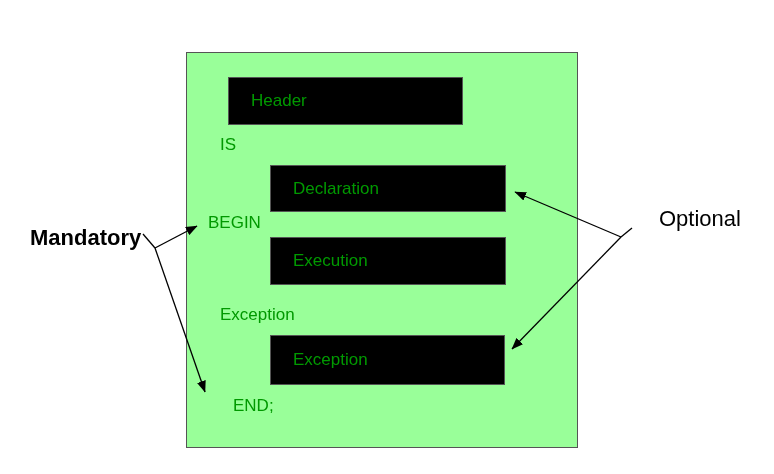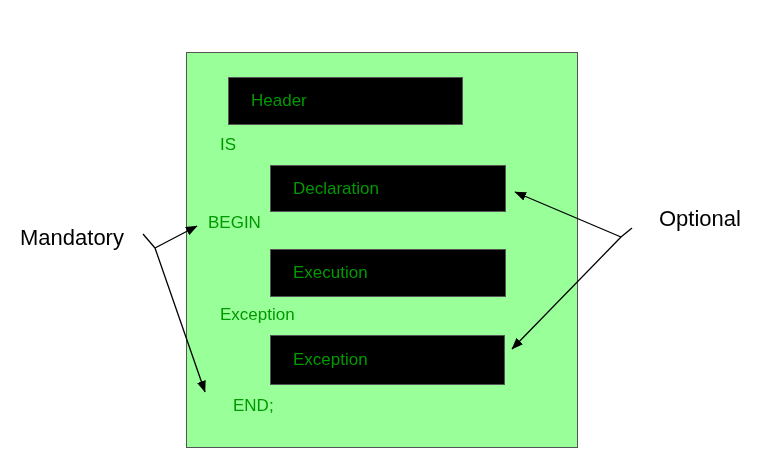--- a/index.html
+++ b/index.html
@@ -65,29 +65,29 @@
     position: absolute;
     color: #000000;
     font-size: 22px;
     line-height: 26px;
     white-space: nowrap;
   }
 
   
   #block-header      { left: 228px; top: 77px;  width: 235px; height: 48px; }
   #block-declaration { left: 270px; top: 165px; width: 236px; height: 47px; }
-  #block-execution   { left: 270px; top: 249px; width: 236px; height: 48px; }
+  #block-execution   { left: 270px; top: 237px; width: 236px; height: 48px; }
   #block-exception   { left: 270px; top: 335px; width: 235px; height: 50px; }
 
   #kw-is        { left: 220px; top: 135px; }
   #kw-begin     { left: 208px; top: 213px; }
   #kw-exception { left: 220px; top: 305px; }
   #kw-end       { left: 233px; top: 396px; }
 
-  #label-mandatory { left: 20px;  top: 225px; }
+  #label-mandatory { left: 30px;  top: 225px; font-weight: bold; }
   #label-optional  { left: 636px; top: 206px; margin-left: 23px; }
 </style>
 </head>
 <body>
 
 <div id="diagram-root">
 
   <div class="panel">
 
     

